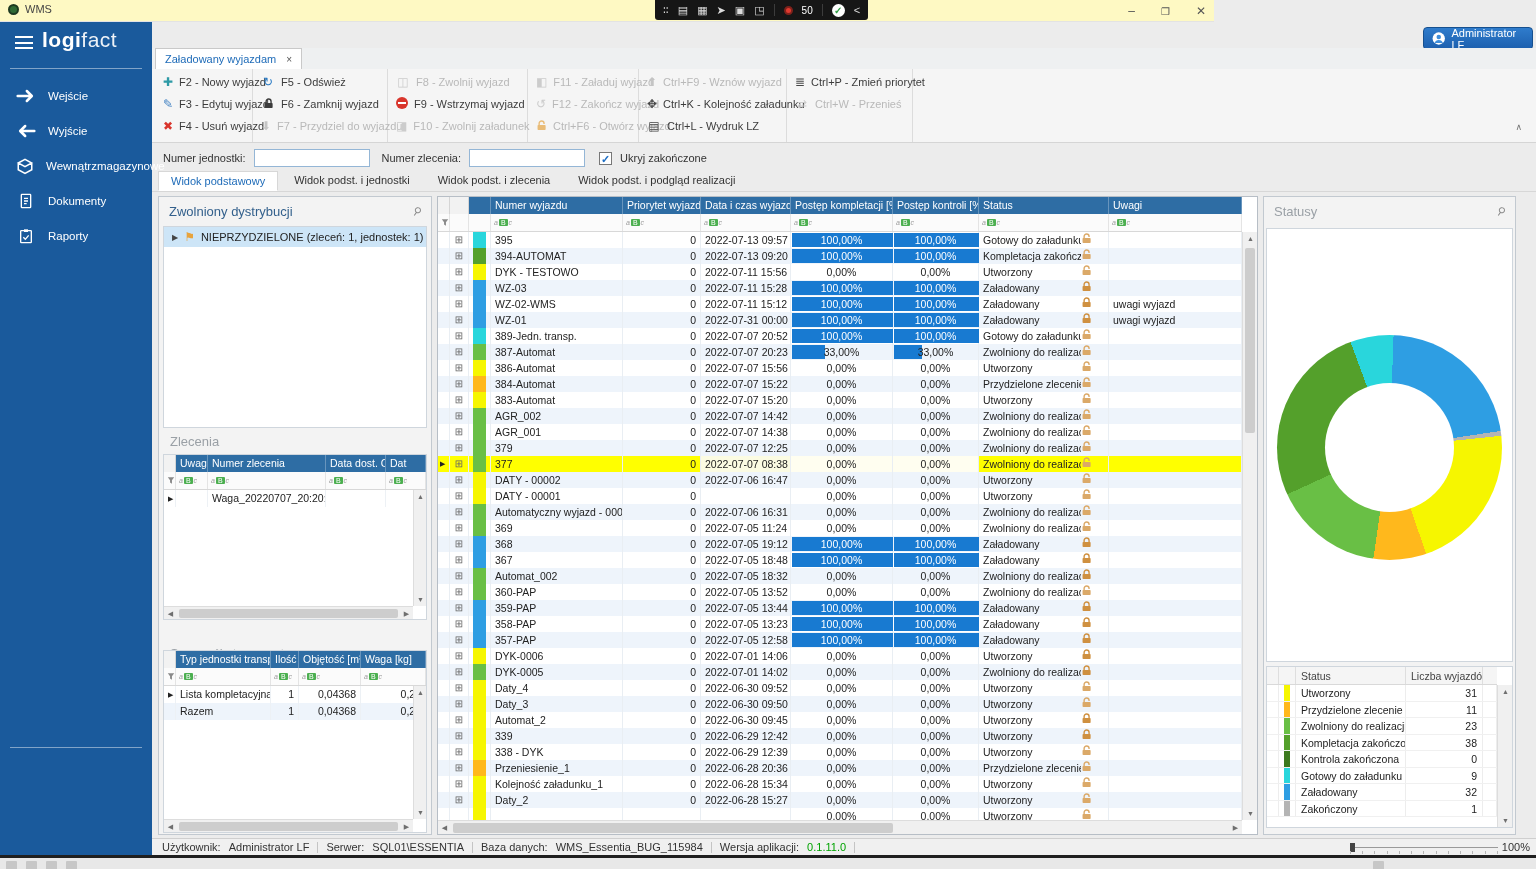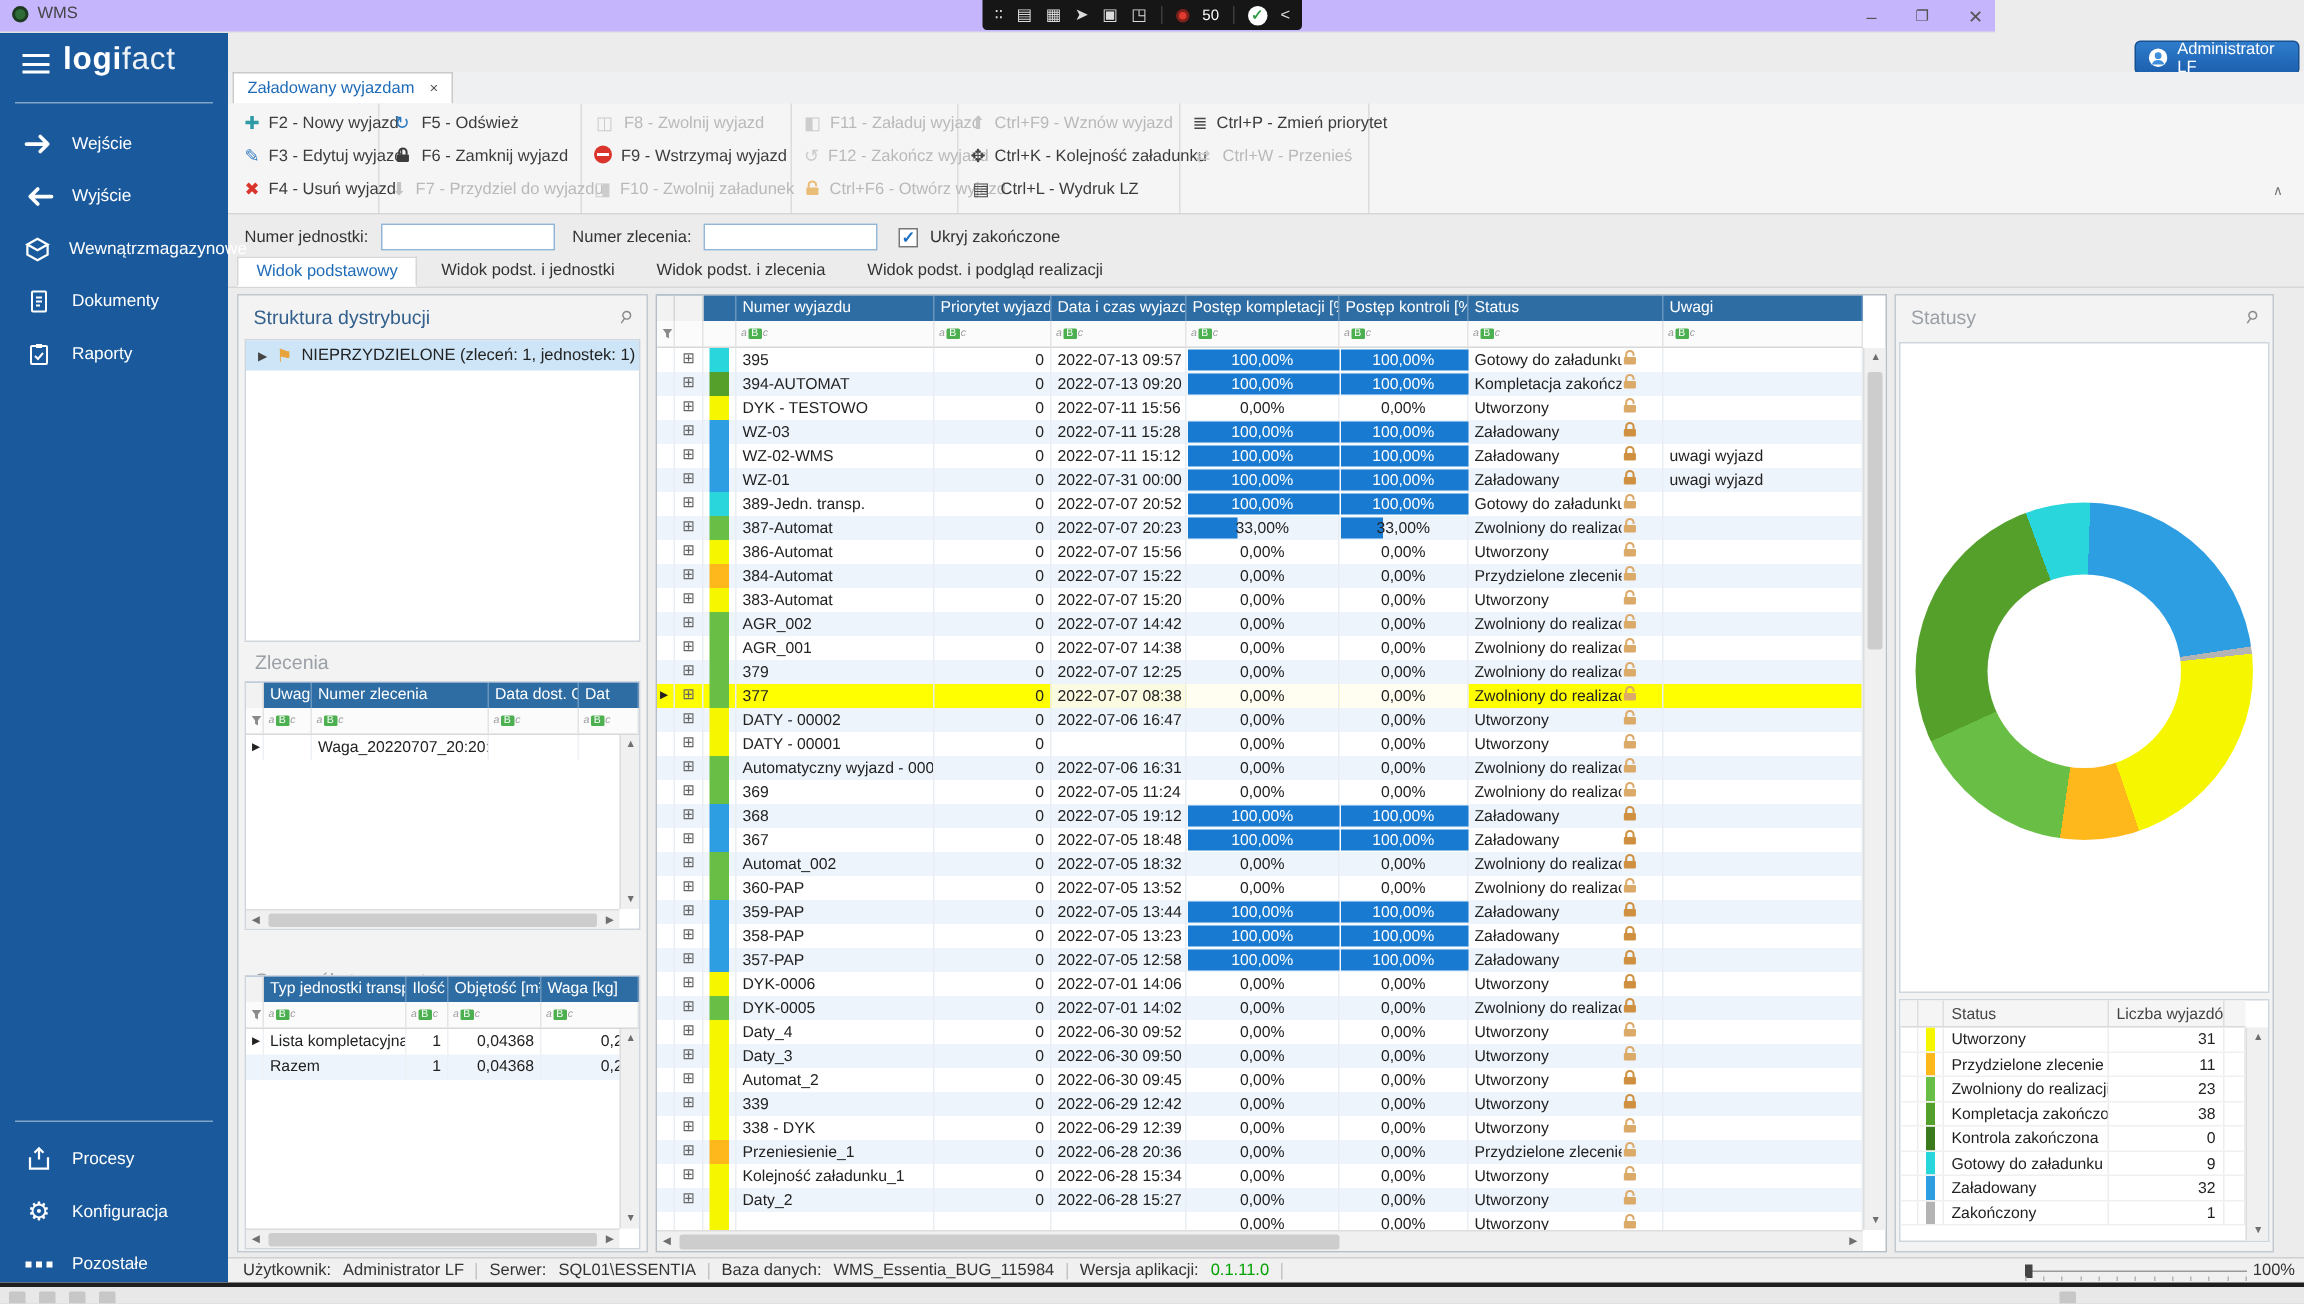--- a/index.html
+++ b/index.html
@@ -1,20 +1,20 @@
 <!DOCTYPE html>
 <html><head>
 <meta charset="utf-8">
 <style>
   html,body{margin:0;padding:0;background:#d7d7d7;}
   *{box-sizing:border-box;}
   .app{position:relative;width:1536px;height:869px;font-family:"Liberation Sans",sans-serif;
        background:#ececec;overflow:hidden;font-size:11px;color:#333;}
   
-  .titlebar{position:absolute;left:0;top:0;width:1330px;height:22px;background:#c4b5fd;border-bottom:1px solid #e3e3e3;padding-left:28px;}
+  .titlebar{position:absolute;left:0;top:0;width:1214px;height:22px;background:#fef9c3;border-bottom:1px solid #e3e3e3;padding-left:28px;}
   .apptitle{position:absolute;left:8px;top:3px;display:flex;align-items:center;gap:6px;font-size:11px;color:#444;}
   .appdot{width:11px;height:11px;border-radius:50%;background:#2f6b35;border:2px solid #1d3a20;display:inline-block;}
   .capturebar{position:absolute;left:655px;top:0;height:20px;background:#161616;border-radius:0 0 3px 3px;
               display:flex;align-items:center;gap:9px;padding:0 8px;color:#e8e8e8;}
   .capturebar .ci{font-size:11px;line-height:20px;color:#dcdcdc;}
   .cap-sep{width:1px;height:12px;background:#3c3c3c;}
   .recdot{width:9px;height:9px;border-radius:50%;background:#e03a2f;border:2px solid #7e211b;display:inline-block;}
   .capcount{font-size:10px;color:#fff;}
   .capcheck{width:13px;height:13px;border-radius:50%;background:#fff;color:#2f9e44;font-size:10px;line-height:13px;
             text-align:center;font-weight:bold;}
@@ -208,45 +208,20 @@
             <svg width="16" height="18" viewBox="0 0 24 24">
               <rect x="4" y="4" width="16" height="18" rx="1" fill="none" stroke="#fff" stroke-width="2"></rect>
               <path d="M9 2h6v4H9z" fill="#fff"></path>
               <path d="M8 14l3 3 5-6" fill="none" stroke="#fff" stroke-width="2"></path>
             </svg>
           </span>
           <span>Raporty</span>
         </div>
       </nav>
     <div class="side-sep" style="top:725px;"></div>
-    <nav class="snav" style="top:733px;" id="sideBottom">
-        <div class="sitem">
-          <span class="sic">
-            <svg width="18" height="18" viewBox="0 0 24 24">
-              <path d="M4 10v10h16V10" fill="none" stroke="#fff" stroke-width="2"></path>
-              <path d="M8 6l4-4 4 4M12 2v10" fill="none" stroke="#fff" stroke-width="2"></path>
-            </svg>
-          </span>
-          <span>Procesy</span>
-        </div>
-        <div class="sitem">
-          <span class="sic" style="font-size: 17px;">⚙</span>
-          <span>Konfiguracja</span>
-        </div>
-        <div class="sitem">
-          <span class="sic">
-            <span class="dots3">
-              <i></i>
-              <i></i>
-              <i></i>
-            </span>
-          </span>
-          <span>Pozostałe</span>
-        </div>
-      </nav>
   </aside>
 
   <div class="tabstrip">
     <div class="doctab">
       <span>Załadowany wyjazdam</span>
       <span class="x">×</span>
     </div>
   </div>
   <div class="ribbon" id="ribbon">
       <div class="rgroup" style="width: 98px;">
@@ -349,21 +324,21 @@
 
   <div class="viewtabs" id="viewTabs">
       <div class="vtab active">Widok podstawowy</div>
       <div class="vtab">Widok podst. i jednostki</div>
       <div class="vtab">Widok podst. i zlecenia</div>
       <div class="vtab">Widok podst. i podgląd realizacji</div>
     </div>
 
   <div class="panel" style="left:158px;top:196px;width:274px;height:639px;">
     <div class="ptitle">
-      <span class="t-blue">Struktura dystrybucji</span>
+      <span class="t-blue">Zwolniony dystrybucji</span>
       <span class="pin">⚲</span>
     </div>
   </div>
   <div class="whitebox" style="left:163px;top:226px;width:264px;height:202px;">
     <div class="treerow">
       <span class="arrow-sm">▶</span>
       <span class="flag">⚑</span>
       <span>NIEPRZYDZIELONE (zleceń: 1, jednostek: 1)</span>
     </div>
   </div>

